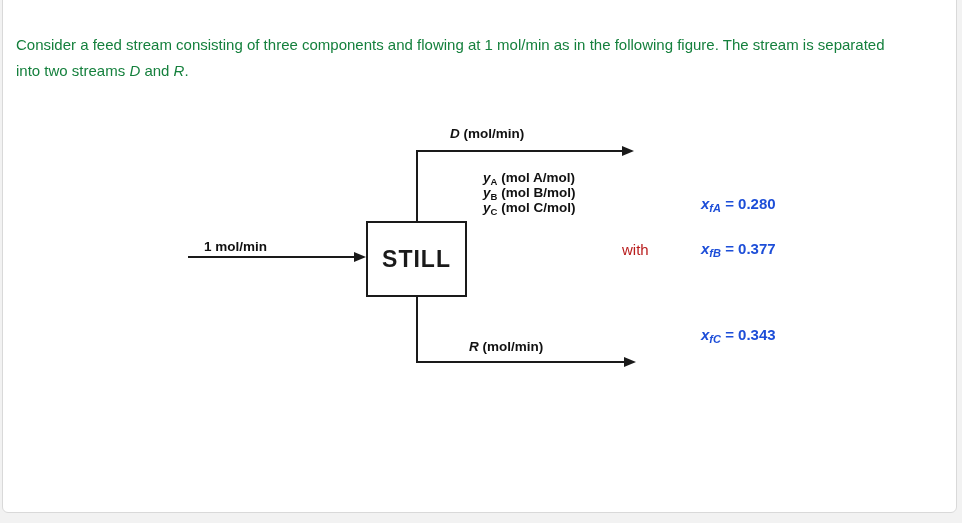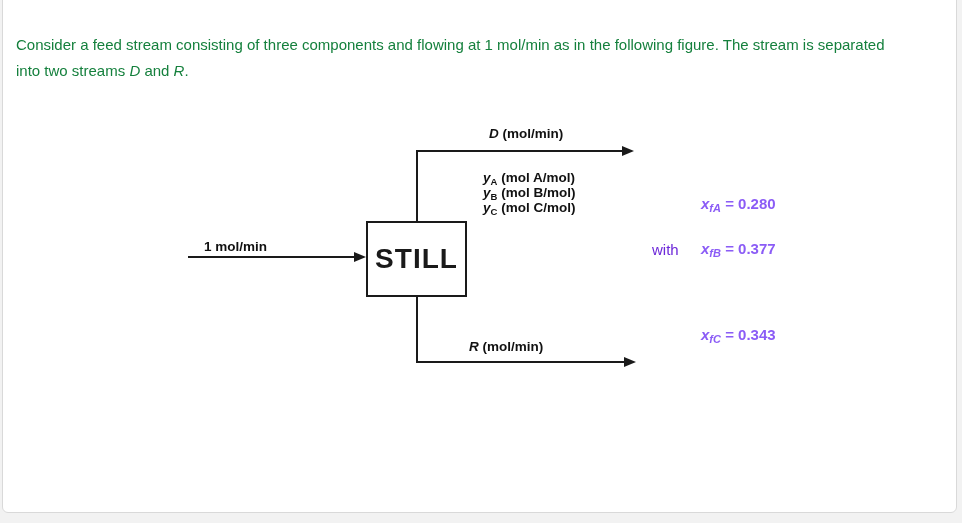--- a/index.html
+++ b/index.html
@@ -32,54 +32,54 @@
   .diagram { position: absolute; left: 0; top: 0; width: 962px; height: 523px; }
   .diagram svg { position: absolute; left: 0; top: 0; }
 
   .still-box {
     position: absolute;
     left: 366px; top: 221px;
     width: 101px; height: 76px;
     border: 2.5px solid #1a1a1a;
     background: #ffffff;
     display: flex; align-items: center; justify-content: center;
-    font-weight: bold; font-size: 28px; letter-spacing: 1px;
+    font-weight: bold; font-size: 23px; letter-spacing: 1px;
     color: #1a1a1a;
   }
   .dlabel {
     position: absolute;
     font-weight: bold;
     font-size: 13.5px;
     color: #111111;
     white-space: nowrap;
   }
   .comps { line-height: 14px; margin-top: 16px; }
   .sym { font-style: italic; }
   .sub  { font-size: 9.5px; position: relative; top: 3px; }
   .sub-i { font-style: italic; }
 
-  .lbl-d      { left: 489px; top: 126px; }
+  .lbl-d      { left: 450px; top: 126px; }
   .comps-d    { left: 483px; top: 155px; }
   .lbl-feed   { left: 204px; top: 239px; }
   .comps-feed { left: 219px; top: 264px; }
   .lbl-r      { left: 469px; top: 339px; }
   .comps-r    { left: 484px; top: 367px; }
 
   .with-label {
     position: absolute;
-    left: 652px; top: 241px;
+    left: 622px; top: 241px;
     font-size: 15px;
-    color: #6d28d9;
+    color: #b91c1c;
   }
   .given-val {
     position: absolute;
     left: 701px;
     font-size: 15px;
     font-weight: 600;
-    color: #8b5cf6;
+    color: #1d4ed8;
     white-space: nowrap;
   }
   .given-val .sub { font-size: 11px; }
   .gv-0 { top: 195px; }
   .gv-1 { top: 240px; }
   .gv-2 { top: 290px; margin-top: 36px; }
 </style>
 </head>
 <body>
 

